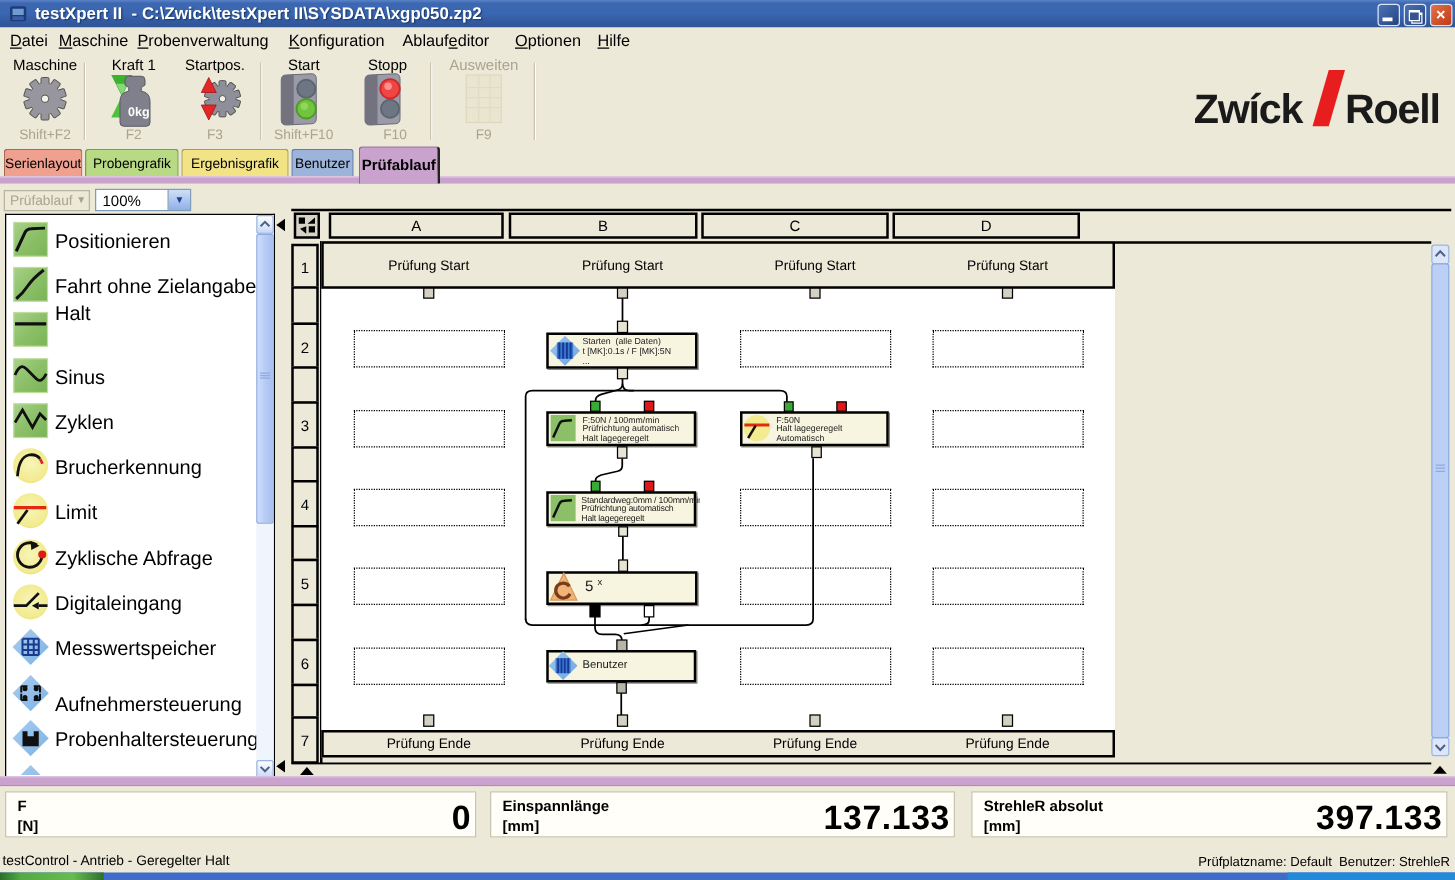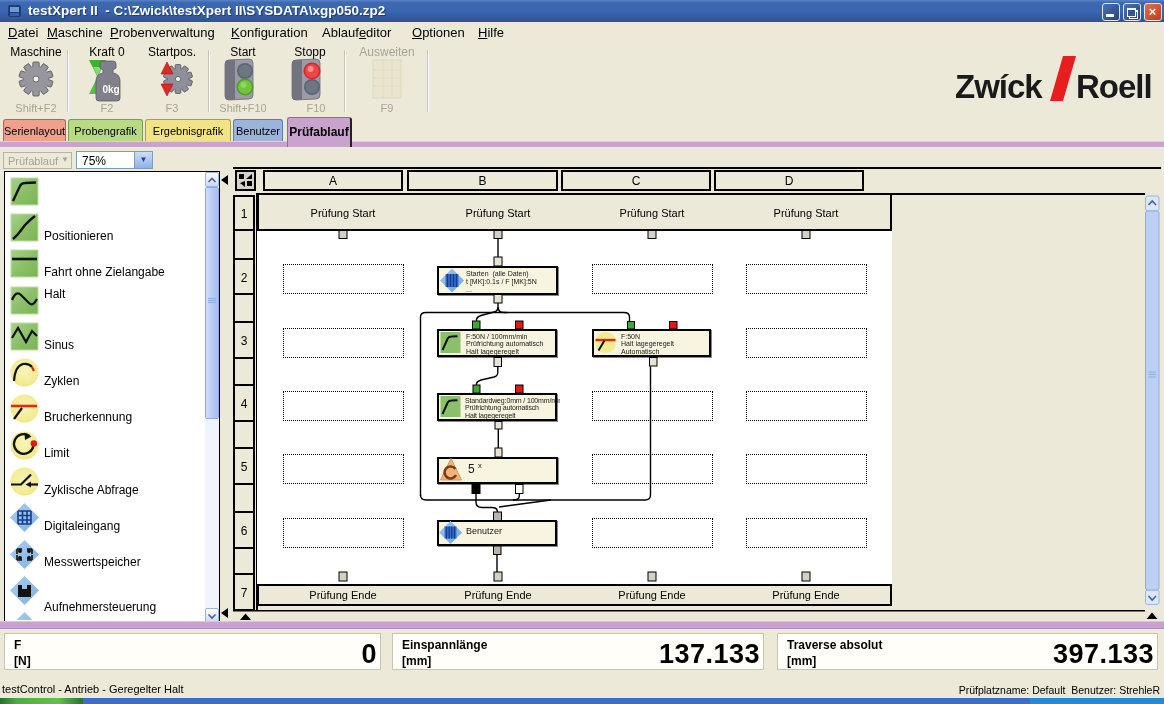--- a/index.html
+++ b/index.html
@@ -26,21 +26,21 @@
     border-bottom:none;border-radius:3px 3px 0 0;font-size:11px;color:#000;
     text-align:center;padding-top:5px;white-space:nowrap;overflow:hidden;}
   #tabstrip{left:0;top:141px;width:1164px;height:6px;background:#c9a3cd;
     border-top:1px solid #e2cce4;box-sizing:border-box;}
   
   #zoomrow{left:0;top:147px;width:1164px;height:23px;background:#ece9d8;}
   
   #mainarea{left:0;top:170px;width:1164px;height:451px;background:#ece9d8;}
   #leftpanel{left:4px;top:1px;width:216px;height:451px;background:#fff;
     border:1px solid #000;border-bottom:none;box-sizing:border-box;}
-  .litem{left:39px;font-size:12px;color:#000;white-space:nowrap;margin-top:44px;}
+  .litem{left:39px;font-size:16px;color:#000;white-space:nowrap;}
   
   #canvas{left:233px;top:0px;width:931px;height:453px;background:#ece9d8;}
   .hdrbox{top:0px;height:21px;background:#ece9d8;border:2px solid #000;
     box-sizing:border-box;text-align:center;font-size:12px;padding-top:2px;}
   .rowbox{left:0px;width:22px;background:#ece9d8;border:2px solid #000;
     box-sizing:border-box;text-align:center;font-size:12px;}
   .bandtxt{font-size:11px;color:#000;text-align:center;}
   .dbox{width:121px;height:30px;background:#fff;border:1px dotted #000;box-sizing:border-box;}
   .blk{background:#f7f4df;border:2px solid #000;box-sizing:border-box;box-shadow:1px 1px 0 #8a887c;}
   .btxt{position:absolute;font-size:7px;line-height:7.9px;color:#1a1a1a;white-space:nowrap;overflow:hidden;max-width:94px;}
@@ -78,21 +78,21 @@
   <span style="left:47px"><u>M</u>aschine</span>
   <span style="left:110px"><u>P</u>robenverwaltung</span>
   <span style="left:231px"><u>K</u>onfiguration</span>
   <span style="left:322px">Ablauf<u>e</u>ditor</span>
   <span style="left:412px"><u>O</u>ptionen</span>
   <span style="left:478px"><u>H</u>ilfe</span>
 </div>
 
 <div class="abs" id="toolbar">
   <div class="abs tlabel" style="left:0px;width:72px">Maschine</div>
-  <div class="abs tlabel" style="left:75px;width:64px">Kraft 0</div>
+  <div class="abs tlabel" style="left:75px;width:64px">Kraft 1</div>
   <div class="abs tlabel" style="left:140px;width:64px">Startpos.</div>
   <div class="abs tlabel" style="left:211px;width:64px">Start</div>
   <div class="abs tlabel" style="left:278px;width:64px">Stopp</div>
   <div class="abs tlabel" style="left:355px;width:64px;color:#a8a490">Ausweiten</div>
   <div class="abs tshort" style="left:0px;width:72px">Shift+F2</div>
   <div class="abs tshort" style="left:75px;width:64px">F2</div>
   <div class="abs tshort" style="left:140px;width:64px">F3</div>
   <div class="abs tshort" style="left:211px;width:64px">Shift+F10</div>
   <div class="abs tshort" style="left:284px;width:64px">F10</div>
   <div class="abs tshort" style="left:355px;width:64px">F9</div>
@@ -193,21 +193,21 @@
 <div class="abs tab" style="left:233px;width:50px;background:#9db4da;border-color:#5f7cab">Benutzer</div>
 <div class="abs tab" style="left:287px;width:65px;background:#c9a3cd;border-color:#8f6a94;top:117px;height:30px;font-weight:bold;font-size:12px;border-right:2px solid #222;z-index:5;padding-top:7px">Prüfablauf</div>
 <div class="abs" id="tabstrip"></div>
 
 <div class="abs" id="zoomrow">
   <div class="abs" style="left:3px;top:5px;width:69px;height:17px;background:#ece9d8;border:1px solid #b8b4a0;box-sizing:border-box;">
     <span style="position:absolute;left:4px;top:2px;font-size:11px;color:#a8a490">Prüfablauf</span>
     <span style="position:absolute;right:2px;top:2px;font-size:8px;color:#a8a490">▼</span>
   </div>
   <div class="abs" style="left:76px;top:4px;width:77px;height:18px;background:#fff;border:1px solid #7f9db9;box-sizing:border-box;">
-    <span style="position:absolute;left:5px;top:2px;font-size:12px;color:#000">75%</span>
+    <span style="position:absolute;left:5px;top:2px;font-size:12px;color:#000">100%</span>
     <div style="position:absolute;right:0;top:0;width:17px;height:16px;background:linear-gradient(180deg,#cfdef7,#8fb0e8);border-left:1px solid #7f9db9;color:#1c3f94;font-size:8px;text-align:center;line-height:16px">▼</div>
   </div>
 </div>
 
 <div class="abs" id="mainarea">
   <div class="abs" id="leftpanel">
     <svg style="position:absolute;left:4px;top:2px" width="32" height="446" viewBox="0 0 32 446">
       <defs>
         <linearGradient id="grn" x1="0" y1="0" x2="1" y2="1">
           <stop offset="0" stop-color="#a8d18a"></stop>
@@ -532,21 +532,21 @@
     <div class="vlab" style="top:4px">F</div>
     <div class="vlab" style="top:20px">[N]</div>
     <div class="vval">0</div>
   </div>
   <div class="abs vpanel" style="left:392px;width:372px">
     <div class="vlab" style="top:4px">Einspannlänge</div>
     <div class="vlab" style="top:20px">[mm]</div>
     <div class="vval">137.133</div>
   </div>
   <div class="abs vpanel" style="left:777px;width:381px">
-    <div class="vlab" style="top:4px">Traverse absolut</div>
+    <div class="vlab" style="top:4px">StrehleR absolut</div>
     <div class="vlab" style="top:20px">[mm]</div>
     <div class="vval">397.133</div>
   </div>
 </div>
 <div class="abs" id="statusbar">
   <span style="position:absolute;left:2px;top:11px">testControl - Antrieb - Geregelter Halt</span>
   <span style="position:absolute;right:4px;top:12px;font-size:10.5px">Prüfplatzname: Default&nbsp; Benutzer: StrehleR</span>
 </div>
 <div class="abs" id="taskbar">
   <div style="position:absolute;left:0;top:0;width:83px;height:6px;background:linear-gradient(90deg,#2a6e2a,#53a943 20%,#68bc4f 70%,#2f6e2f)"></div>

